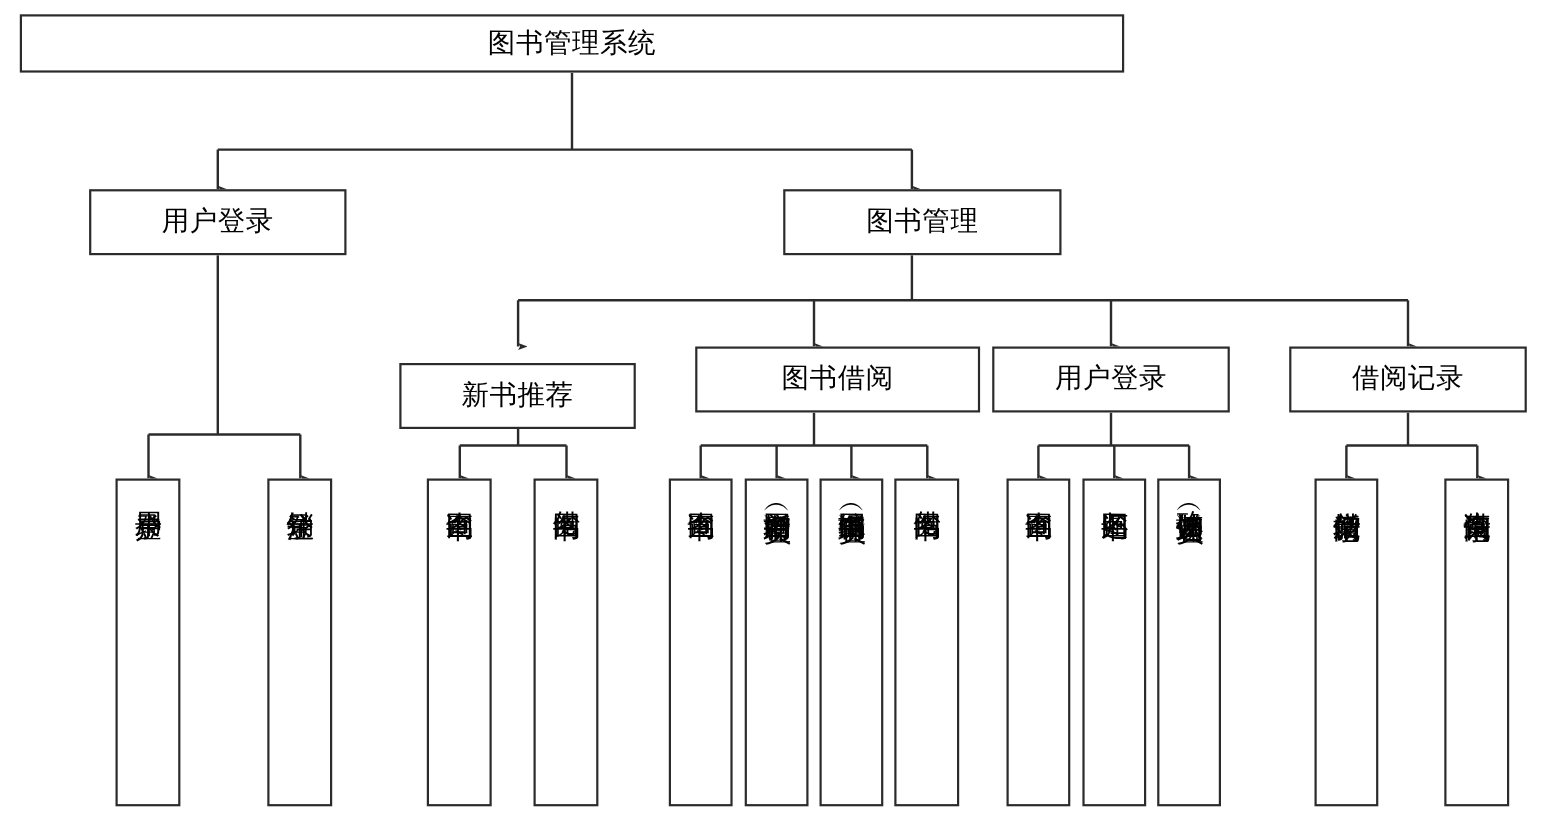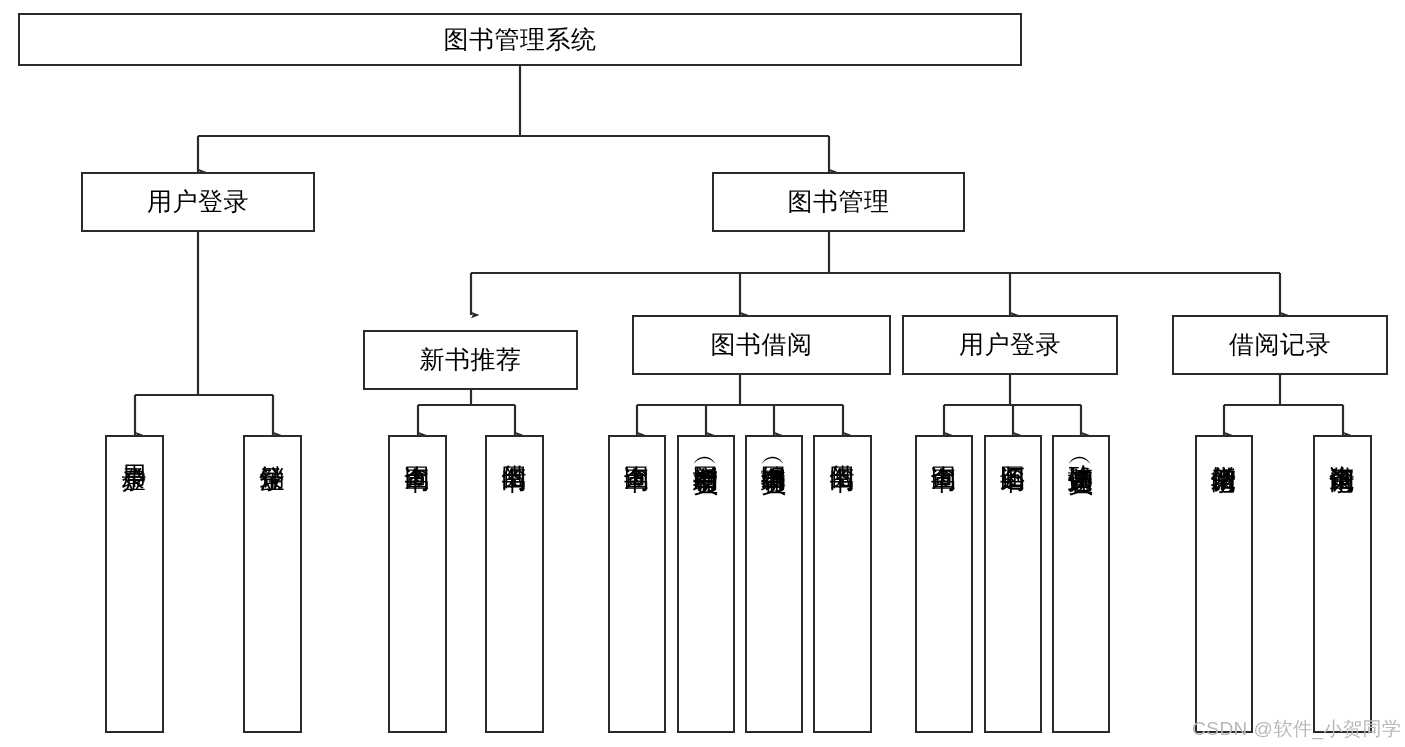--- a/index.html
+++ b/index.html
@@ -178,14 +178,13 @@
       <div class="node vert" style="left: 1052px; top: 435px; width: 58px; height: 298px; border-color: rgb(43, 43, 43);">
         <span class="label">确认归还（管理员）</span>
       </div>
       <div class="node vert" style="left: 1195px; top: 435px; width: 58px; height: 298px; border-color: rgb(43, 43, 43);">
         <span class="label">新增借阅记录</span>
       </div>
       <div class="node vert" style="left: 1313px; top: 435px; width: 59px; height: 298px; border-color: rgb(43, 43, 43);">
         <span class="label">查询借阅记录</span>
       </div>
     </div>
-  <div class="watermark" style="left: 1192px; top: 716px; color: rgb(184, 184, 184);">CSDN @软件_小贺同学</div>
 </div>
 
 </body></html>

